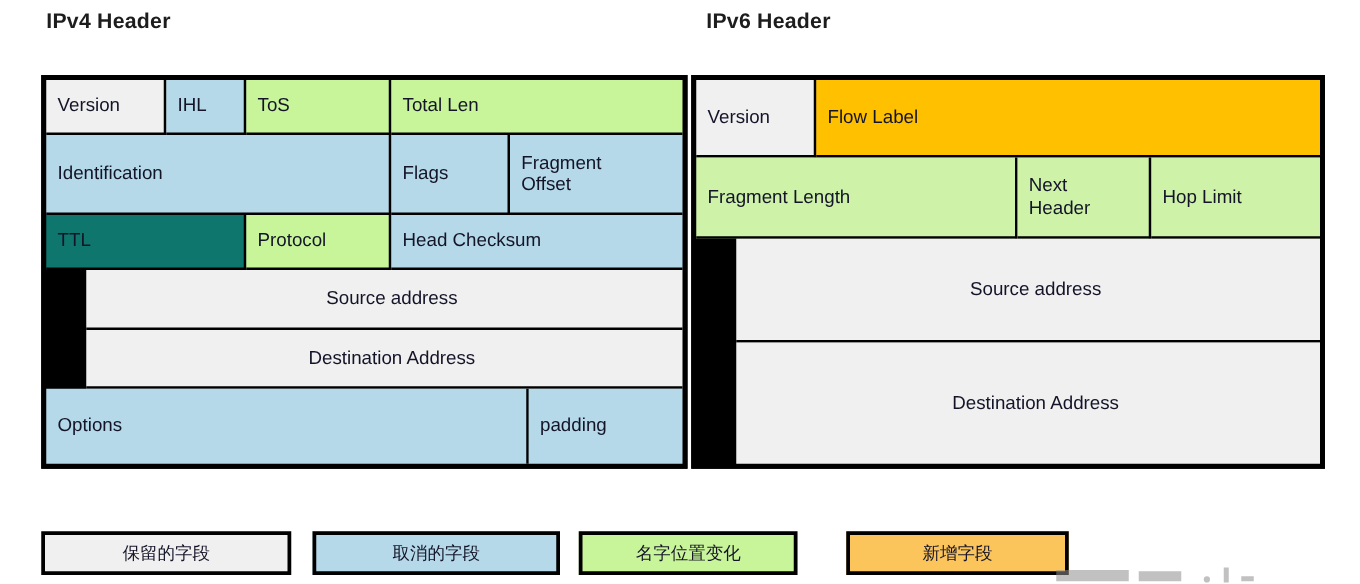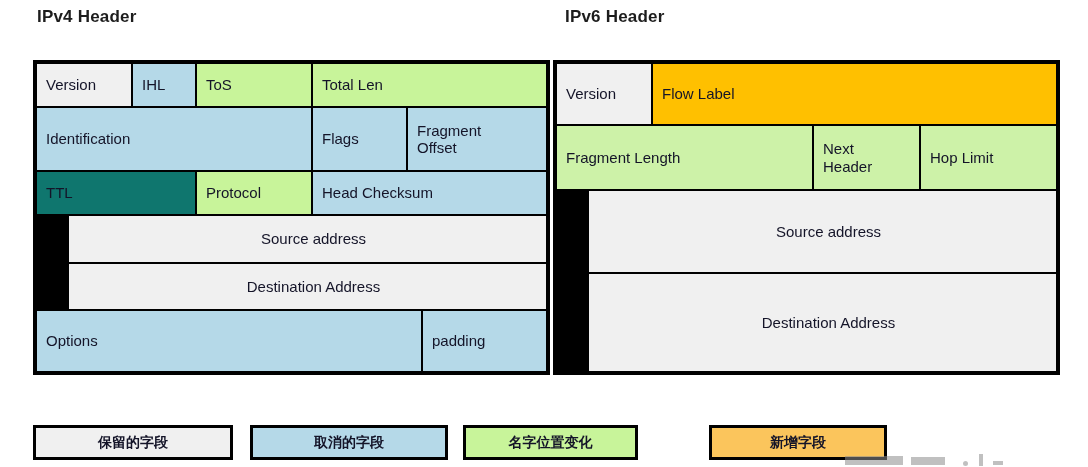--- a/index.html
+++ b/index.html
@@ -22,30 +22,30 @@
   #tbl-ipv6{left:553px;width:507px;height:315px;}
   .prow{display:flex;width:100%;}
   .cell{
     box-sizing:border-box;border-right:2px solid #000;border-bottom:2px solid #000;
     display:flex;align-items:center;padding-left:9px;font-size:15px;
     line-height:1.15;color:#141428;
   }
   .prow .cell:last-child{border-right:none;flex:1;}
   .prow:last-child .cell{border-bottom:none;}
   .cell.center{justify-content:center;padding-left:12px;text-align:center;margin-left:32px;}
-  .legend{position:absolute;top:425px;left:0;width:1032px;height:36px;font-weight:bold;}
+  .legend{position:absolute;top:425px;left:0;width:1032px;height:36px;}
   .lg-box{
     position:absolute;top:0;height:35px;border:3px solid #000;box-sizing:border-box;
     display:flex;align-items:center;justify-content:center;
     font-size:14px;color:#141428;
   }
   #lg-0{left:33px;width:200px;}
   #lg-1{left:250px;width:198px;}
   #lg-2{left:463px;width:175px;}
-  #lg-3{left:709px;width:178px;}
+  #lg-3{left:677px;width:178px;}
   
   .wm{position:absolute;top:452px;left:845px;width:220px;height:15px;opacity:.55;filter:blur(0.6px);}
   .wm i{position:absolute;background:#8e8e8e;display:block;}
   .wm .a{left:0;top:4px;width:58px;height:9px;}
   .wm .b{left:66px;top:5px;width:34px;height:8px;}
   .wm .c{left:118px;top:9px;width:5px;height:5px;border-radius:50%;}
   .wm .d{left:134px;top:2px;width:4px;height:12px;}
   .wm .e{left:148px;top:9px;width:10px;height:4px;}
 </style>
 </head>

